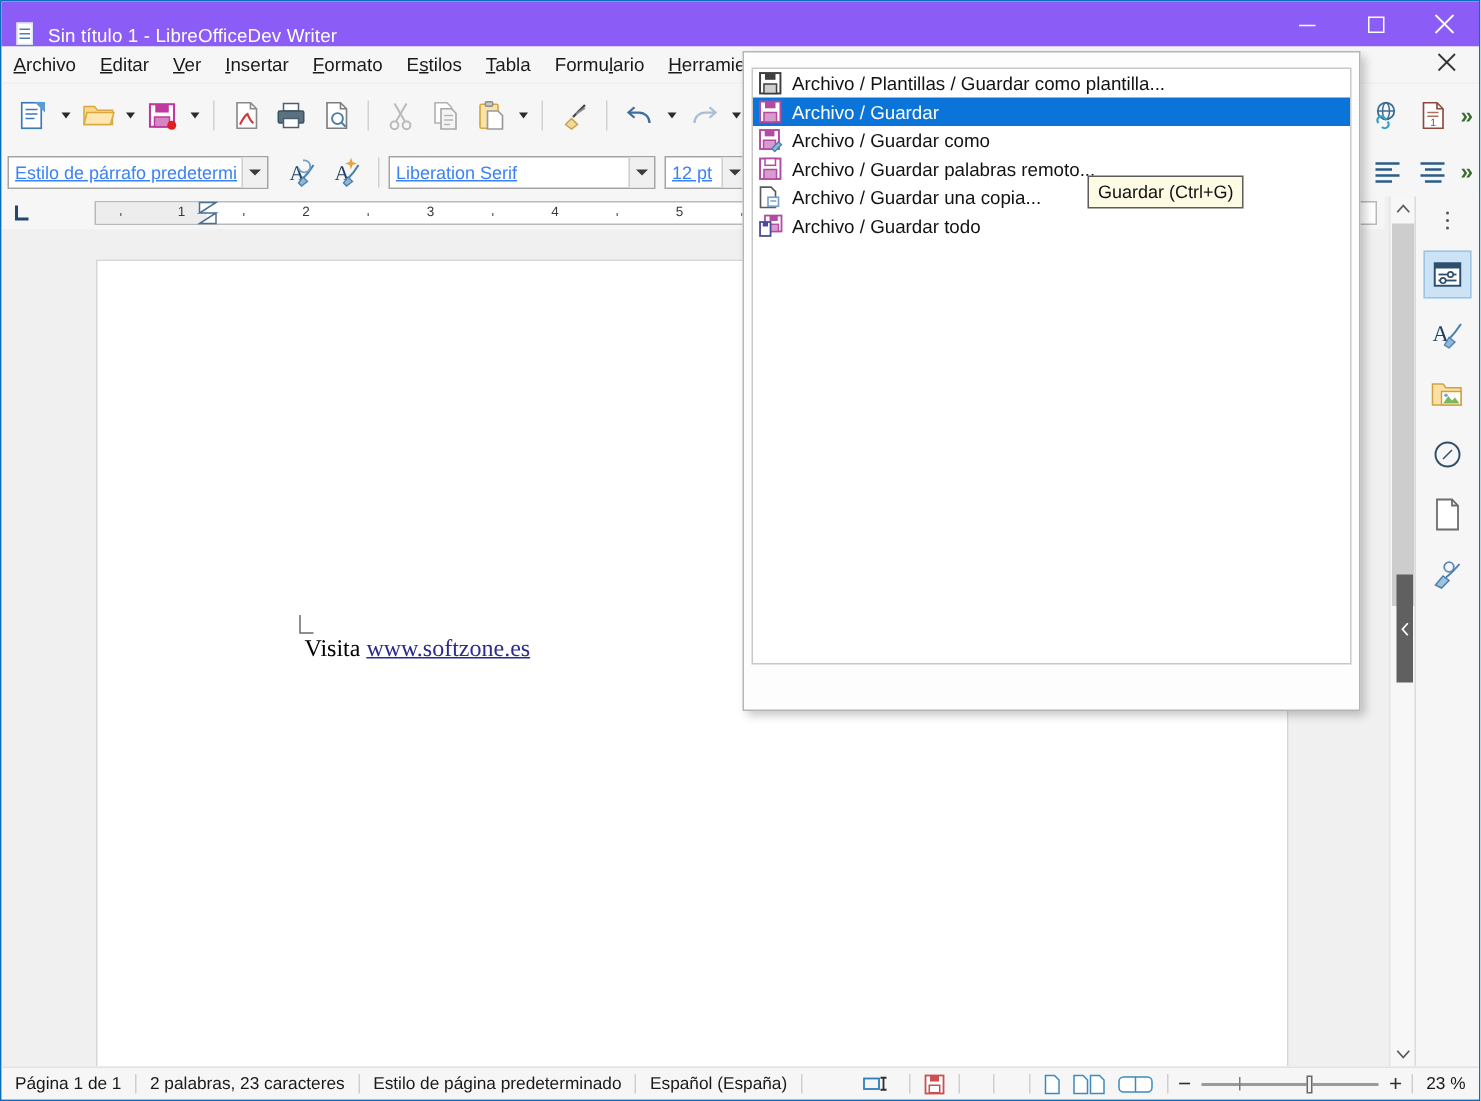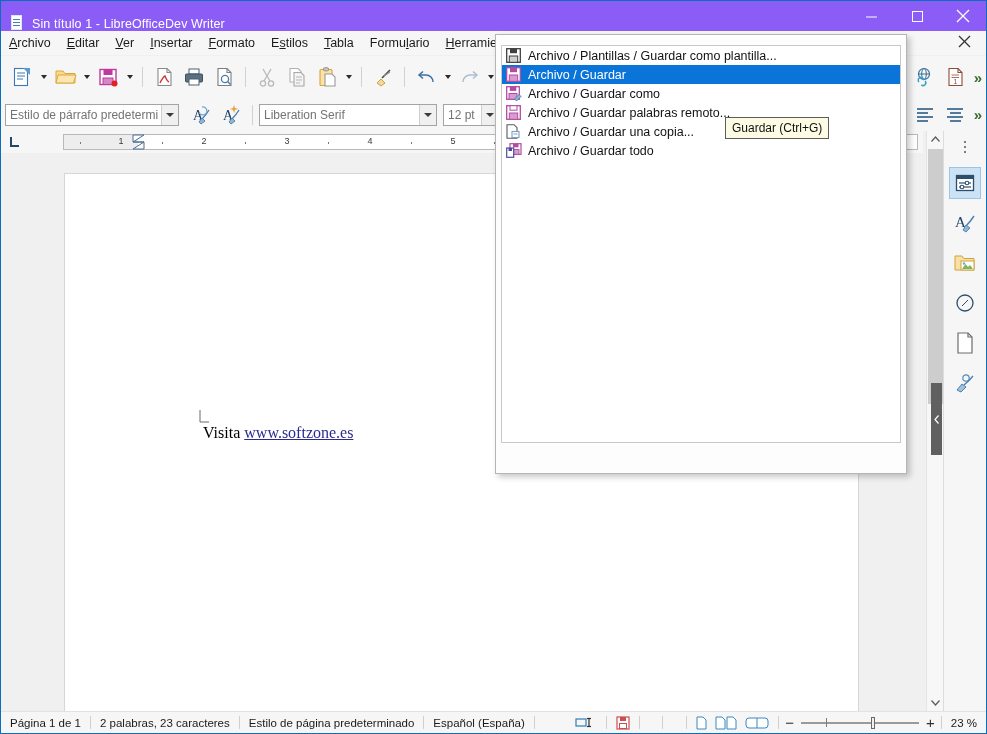--- a/index.html
+++ b/index.html
@@ -92,22 +92,23 @@
   }
 
   
   .toolbar2 {
     position: absolute; left: 0; top: 97px; width: 985px; height: 33px;
     background: #f6f6f6;
     display: flex; align-items: center; padding-left: 4px;
   }
   .combo {
     height: 22px; background: #ffffff; border: 1px solid #a4a4a4;
-    display: flex; align-items: center; font-size: 12px; color: #737373;
+    display: flex; align-items: center; font-size: 12px; color: #3b82f6;
     flex: 0 0 auto;
+    text-decoration: underline;
   }
   .combo .cval {
     padding: 0 4px; overflow: hidden; white-space: nowrap; flex: 1 1 auto;
   }
   .combo .cbtn {
     width: 17px; height: 20px; background: #f0f0f0; border-left: 1px solid #cfcfcf;
     display: flex; align-items: center; justify-content: center; flex: 0 0 auto;
   }
   .combo .cbtn::after {
     content: ""; width: 0; height: 0;

